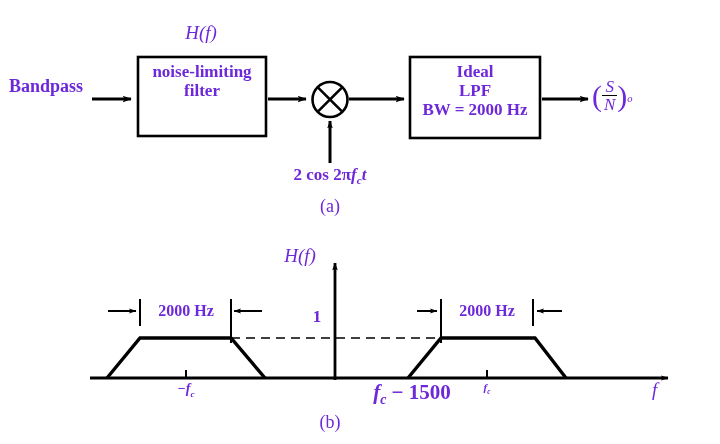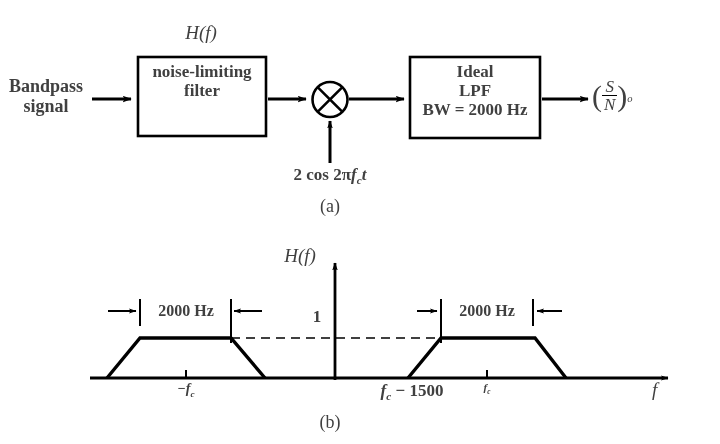--- a/index.html
+++ b/index.html
@@ -26,21 +26,21 @@
     position: absolute;
     left: 0;
     top: 0;
     width: 720px;
     height: 444px;
   }
   .lbl {
     position: absolute;
     white-space: nowrap;
     line-height: 1.12;
-    color: #404040;
+    color: #6d28d9;
   }
   .serif { font-family: "Liberation Serif", "DejaVu Serif", serif; }
   .bold { font-weight: bold; }
   .ital { font-style: italic; }
   .ctr { text-align: center; transform: translateX(-50%); }
   .sub { font-size: 0.66em; vertical-align: sub; font-style: italic; }
   .subup { font-size: 0.62em; vertical-align: -0.22em; font-style: italic; }
   .frac {
     display: inline-block;
     vertical-align: middle;
@@ -131,21 +131,20 @@
     <g>
       <line x1="417" y1="311" x2="437" y2="311" stroke="#000" stroke-width="2" marker-end="url(#arrowThin)"></line>
       <line x1="441" y1="299" x2="441" y2="343" stroke="#000" stroke-width="2"></line>
       <line x1="533" y1="299" x2="533" y2="326" stroke="#000" stroke-width="2"></line>
       <line x1="562" y1="311" x2="537" y2="311" stroke="#000" stroke-width="2" marker-end="url(#arrowThin)"></line>
     </g>
   </svg>
 
   <div class="lbl serif bold ctr" style="left:46px; top:76px; font-size:18px;">
     <div>Bandpass</div>
-    <div>signal</div>
   </div>
 
   <div class="lbl serif ital ctr" style="left:201px; top:22px; font-size:19px;">H(f)</div>
 
   <div class="lbl serif bold ctr" style="left:202px; top:62px; font-size:17px;">
     <div>noise-limiting</div>
     <div>filter</div>
   </div>
 
   <div class="lbl serif bold ctr" style="left:475px; top:62px; font-size:17px;">
@@ -171,21 +170,21 @@
   <div class="lbl serif ital" style="left:652px; top:379px; font-size:19px;">f</div>
 
   <div class="lbl serif bold ctr" style="left:186px; top:302px; font-size:16px;">2000 Hz</div>
 
   <div class="lbl serif bold ctr" style="left:487px; top:302px; font-size:16px;">2000 Hz</div>
 
   <div class="lbl serif bold ctr" style="left:186px; top:381px; font-size:14px;">
     <span class="ital">−f</span><span class="sub">c</span>
   </div>
 
-  <div class="lbl serif bold ctr" style="left:412px; top:381px; font-size:17px;text-align:right;">
+  <div class="lbl serif bold ctr" style="left:412px; top:381px; font-size:21px;text-align:right;">
     <span class="ital">f</span><span class="sub">c</span><span> − 1500</span>
   </div>
 
   <div class="lbl serif bold ctr" style="left:487px; top:381px; font-size:11px;">
     <span class="ital">f</span><span class="sub">c</span>
   </div>
 
 
   <div class="lbl serif ctr" style="left:330px; top:412px; font-size:18px;">(b)</div>
 

